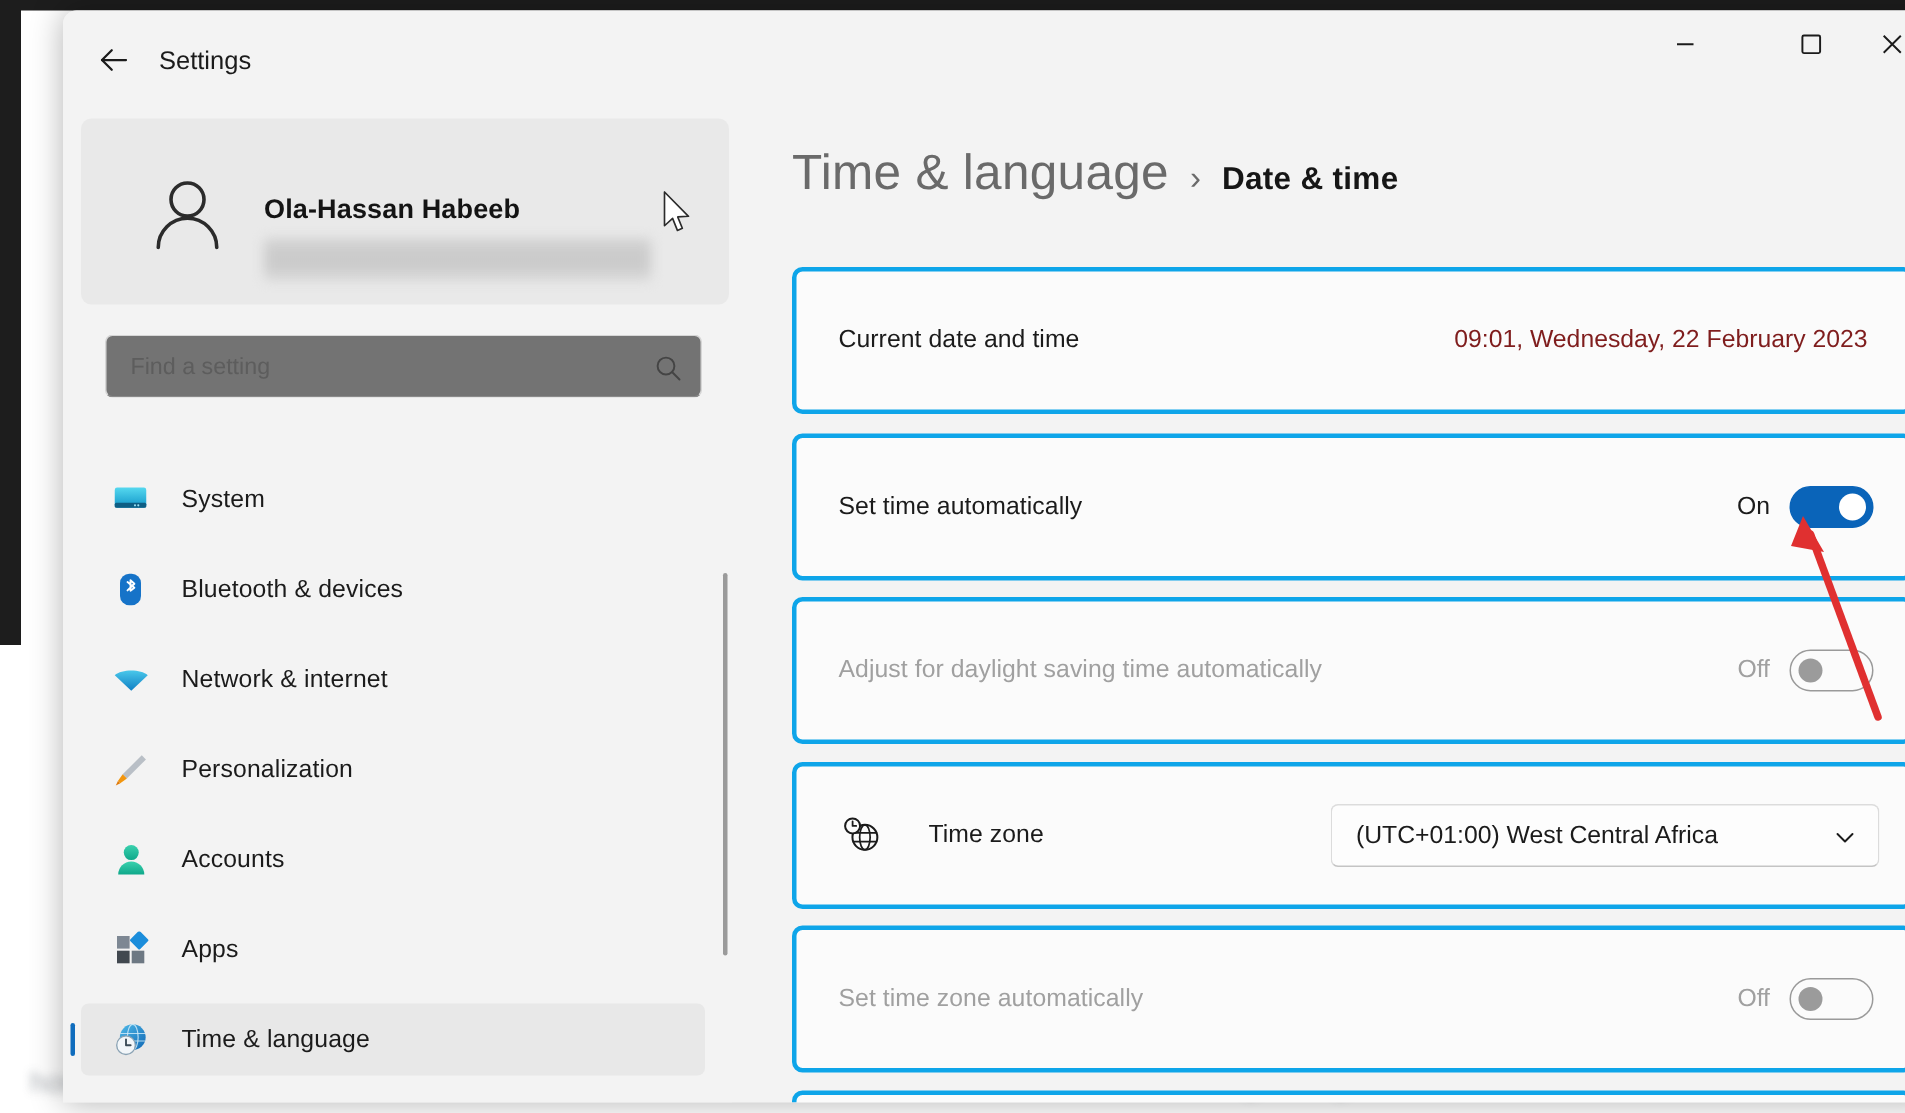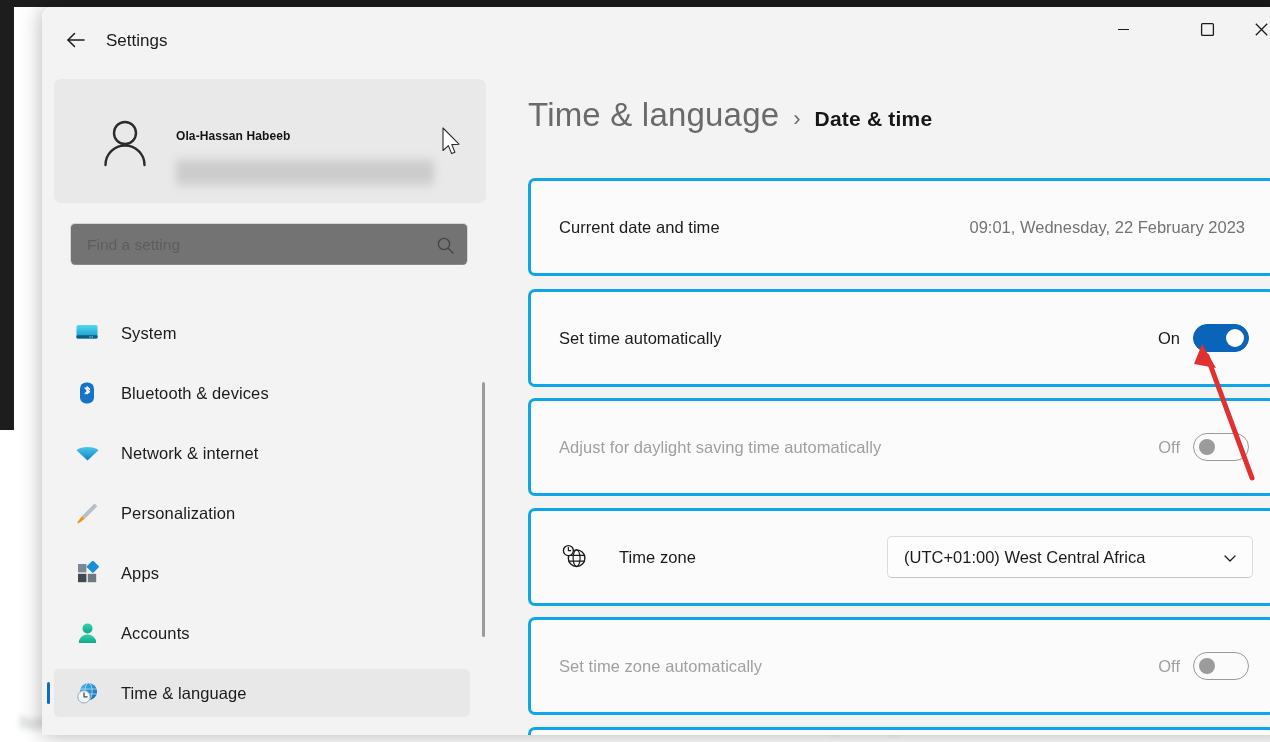--- a/index.html
+++ b/index.html
@@ -114,21 +114,21 @@
     cursor: pointer;
   }
   #avatar {
     position: absolute;
     left: 42px; top: 34px;
     width: 58px; height: 58px;
   }
   #profile-name {
     position: absolute;
     left: 122px; top: 50px;
-    font-size: 12px;
+    font-size: 18px;
     font-weight: 600;
     color: #141414;
     letter-spacing: .1px;
   }
   #profile-email-redacted {
     position: absolute;
     left: 122px; top: 80px;
     width: 258px; height: 28px;
     background: linear-gradient(to bottom, #d2d2d2, #c9c9c9 55%, #d8d8d8);
     filter: blur(4px);
@@ -263,21 +263,21 @@
     color: #1b1b1b;
     letter-spacing: .05px;
   }
   .row-label.with-icon { left: 88px; }
   .row-label.disabled { color: #a0a0a0; }
   .row-value {
     position: absolute;
     right: 28px; top: 50%;
     transform: translateY(-50%);
     font-size: 16.5px;
-    color: #737373;
+    color: #7f1d1d;
   }
   .row-icon {
     position: absolute;
     left: 28px; top: 50%;
     transform: translateY(-50%);
     width: 30px; height: 30px;
     display: flex; align-items: center; justify-content: center;
   }
 
   .toggle-state {
@@ -475,43 +475,43 @@
             <path d="M7.8 16.2 L10.6 19 L6.2 22.2 L4.6 20.6 Z" fill="#f2960f"></path>
             <path d="M4.6 20.6 L6.2 22.2 L3.2 23.6 Z" fill="#e07a0a"></path>
           </svg>
         </div>
         <div class="nav-label">Personalization</div>
       </div>
 
       <div class="nav-item">
         <div class="nav-icon">
           <svg width="25" height="25" viewBox="0 0 25 25">
-            <rect x="3" y="3" width="8.4" height="8.4" fill="#7d8793"></rect>
-            <rect x="3" y="12.8" width="8.4" height="8.4" fill="#41484f"></rect>
-            <rect x="12.8" y="12.8" width="8.4" height="8.4" fill="#6d7883"></rect>
-            <rect x="13.2" y="1.2" width="9.2" height="9.2" rx="1" fill="#1b8ddb" transform="rotate(45 17.8 5.8)"></rect>
-          </svg>
-        </div>
-        <div class="nav-label">Apps</div>
-      </div>
-
-      <div class="nav-item">
-        <div class="nav-icon">
-          <svg width="25" height="25" viewBox="0 0 25 25">
             <defs>
                 <linearGradient id="gAcc" x1="0" y1="0" x2="0" y2="1">
               <stop offset="0" stop-color="#3ad1ae"></stop>
                   <stop offset="1" stop-color="#0fa88a"></stop>
             </linearGradient>
               </defs>
             <circle cx="12.5" cy="7.4" r="5" fill="url(#gAcc)"></circle>
             <path d="M3.8 22 a8.7 8.7 0 0 1 17.4 0 Z" fill="url(#gAcc)"></path>
           </svg>
         </div>
         <div class="nav-label">Accounts</div>
+      </div>
+
+      <div class="nav-item">
+        <div class="nav-icon">
+          <svg width="25" height="25" viewBox="0 0 25 25">
+            <rect x="3" y="3" width="8.4" height="8.4" fill="#7d8793"></rect>
+            <rect x="3" y="12.8" width="8.4" height="8.4" fill="#41484f"></rect>
+            <rect x="12.8" y="12.8" width="8.4" height="8.4" fill="#6d7883"></rect>
+            <rect x="13.2" y="1.2" width="9.2" height="9.2" rx="1" fill="#1b8ddb" transform="rotate(45 17.8 5.8)"></rect>
+          </svg>
+        </div>
+        <div class="nav-label">Apps</div>
       </div>
 
       <div class="nav-item selected">
         <div class="nav-indicator"></div>
         <div class="nav-icon">
           <svg width="27" height="27" viewBox="0 0 27 27">
             <defs>
                 <linearGradient id="gGlobe" x1="0" y1="0" x2="1" y2="1">
               <stop offset="0" stop-color="#4fb9e8"></stop>
                   <stop offset="1" stop-color="#1068b5"></stop>

